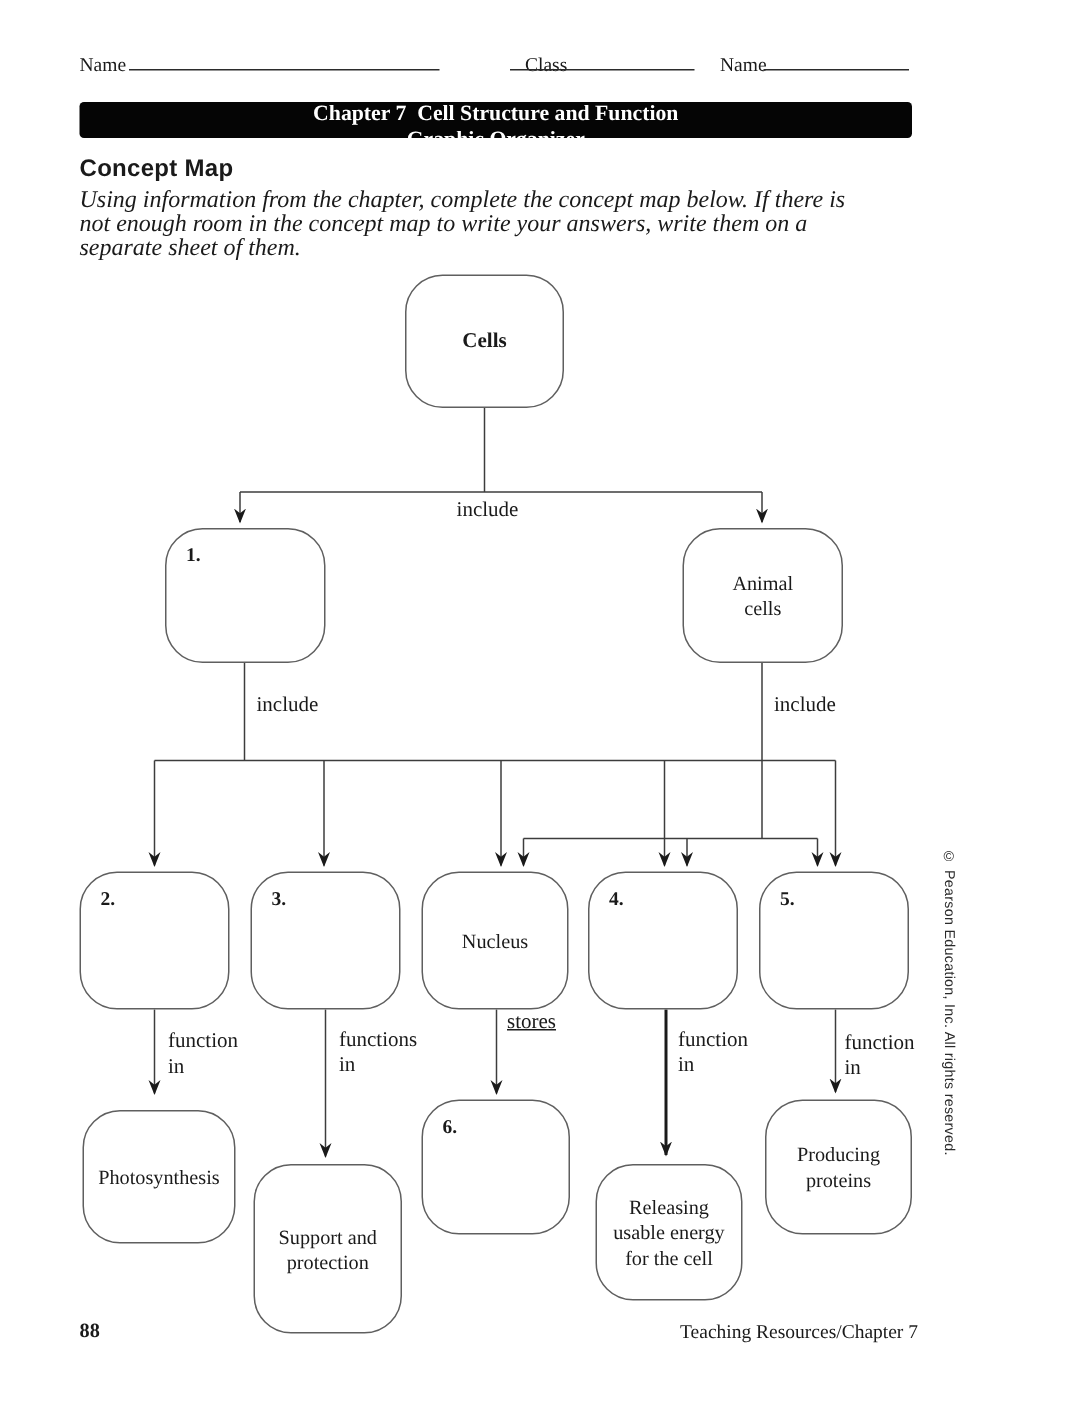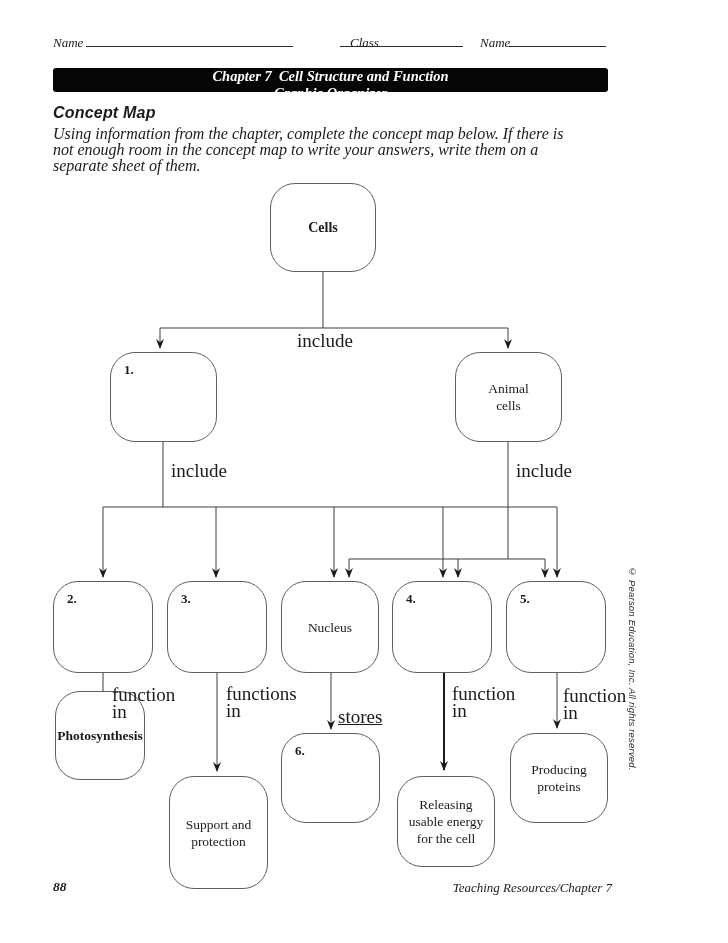--- a/index.html
+++ b/index.html
@@ -8,21 +8,21 @@
     --box-border:#5f5f5f;
     --banner-bg:#050505;
     --banner-fg:#ffffff;
     --page-bg:#ffffff;
   }
   html,body{margin:0;padding:0;background:var(--page-bg);}
   #page{
     position:relative;width:728px;height:943px;background:var(--page-bg);
     font-family:"Liberation Serif",serif;color:var(--ink);overflow:hidden;
   }
-  .abs{position:absolute;font-style:italic;}
+  .abs{position:absolute;}
   
   .hlabel{font-size:13px;}
   .uline{border-bottom:1px solid #2b2b2b;height:0;}
   .banner{
     left:53px;top:68px;width:555px;height:24px;background:var(--banner-bg);
     color:var(--banner-fg);border-radius:3px;display:flex;align-items:center;
     justify-content:space-between;padding:0 9px;box-sizing:border-box;
     font-weight:bold;font-size:14.5px;white-space:pre;flex-direction:column;
   }
   .heading{
@@ -32,21 +32,21 @@
   .instr{left:53px;font-style:italic;font-size:16px;line-height:16px;white-space:nowrap;}
   
   .node{
     position:absolute;border:1px solid var(--box-border);border-radius:25px;
     background:#fff;box-sizing:border-box;font-size:13.5px;line-height:17px;
   }
   .node.center{display:flex;align-items:center;justify-content:center;text-align:center;}
   .node.numbered{padding:8px 0 0 13px;font-weight:bold;font-size:13px;}
   .node .pre{white-space:pre-line;}
   .cells-label{font-weight:bold;font-size:14px;}
-  .edge-label{position:absolute;font-size:19px;line-height:16.5px;white-space:pre-line;}
+  .edge-label{position:absolute;font-size:14px;line-height:16.5px;white-space:pre-line;}
   .edge-label.centered{text-align:center;}
   
   #connector-layer{position:absolute;left:0;top:0;pointer-events:none;}
   .c{stroke:var(--line);stroke-width:1;fill:none;}
   .c.thick{stroke:var(--ink);stroke-width:2;}
   .arrowhead{fill:var(--ink);}
   
   .copyright{
     left:623px;top:566px;height:212px;width:15px;
     writing-mode:vertical-rl;text-orientation:mixed;
@@ -129,21 +129,21 @@
   <div class="node center" style="left:281px;top:581px;width:98px;height:92px;">
     <span>Nucleus</span>
   </div>
   <div class="node numbered" style="left:392px;top:581px;width:100px;height:92px;">
     <span>4.</span>
   </div>
   <div class="node numbered" style="left:506px;top:581px;width:100px;height:92px;">
     <span>5.</span>
   </div>
 
-  <div class="node center" style="left:55px;top:691px;width:90px;height:89px;font-weight:bold;">
+  <div class="node center" style="left:55px;top:740px;width:102px;height:89px;">
     <span>Photosynthesis</span>
   </div>
   <div class="node center" style="left:169px;top:776px;width:99px;height:113px;">
     <span class="pre">Support and
 protection</span>
   </div>
   <div class="node numbered" style="left:281px;top:733px;width:99px;height:90px;">
     <span>6.</span>
   </div>
   <div class="node center" style="left:397px;top:776px;width:98px;height:91px;">
@@ -156,21 +156,21 @@
 proteins</span>
   </div>
 
   <div class="edge-label centered" style="left:285px;top:333px;width:80px;">include</div>
   <div class="edge-label" style="left:171px;top:463px;">include</div>
   <div class="edge-label" style="left:516px;top:463px;">include</div>
   <div class="edge-label" style="left:112px;top:687px;">function
 in</div>
   <div class="edge-label" style="left:226px;top:686px;">functions
 in</div>
-  <div class="edge-label" style="left:338px;top:709px;text-decoration:underline;">stores</div>
+  <div class="edge-label" style="left:338px;top:674px;text-decoration:underline;">stores</div>
   <div class="edge-label" style="left:452px;top:686px;">function
 in</div>
   <div class="edge-label" style="left:563px;top:688px;">function
 in</div>
 
   <div class="abs copyright">© Pearson Education, Inc. All rights reserved.</div>
 
   <div class="abs footer-page">88</div>
   <div class="abs footer-right">Teaching Resources/Chapter 7</div>
 

